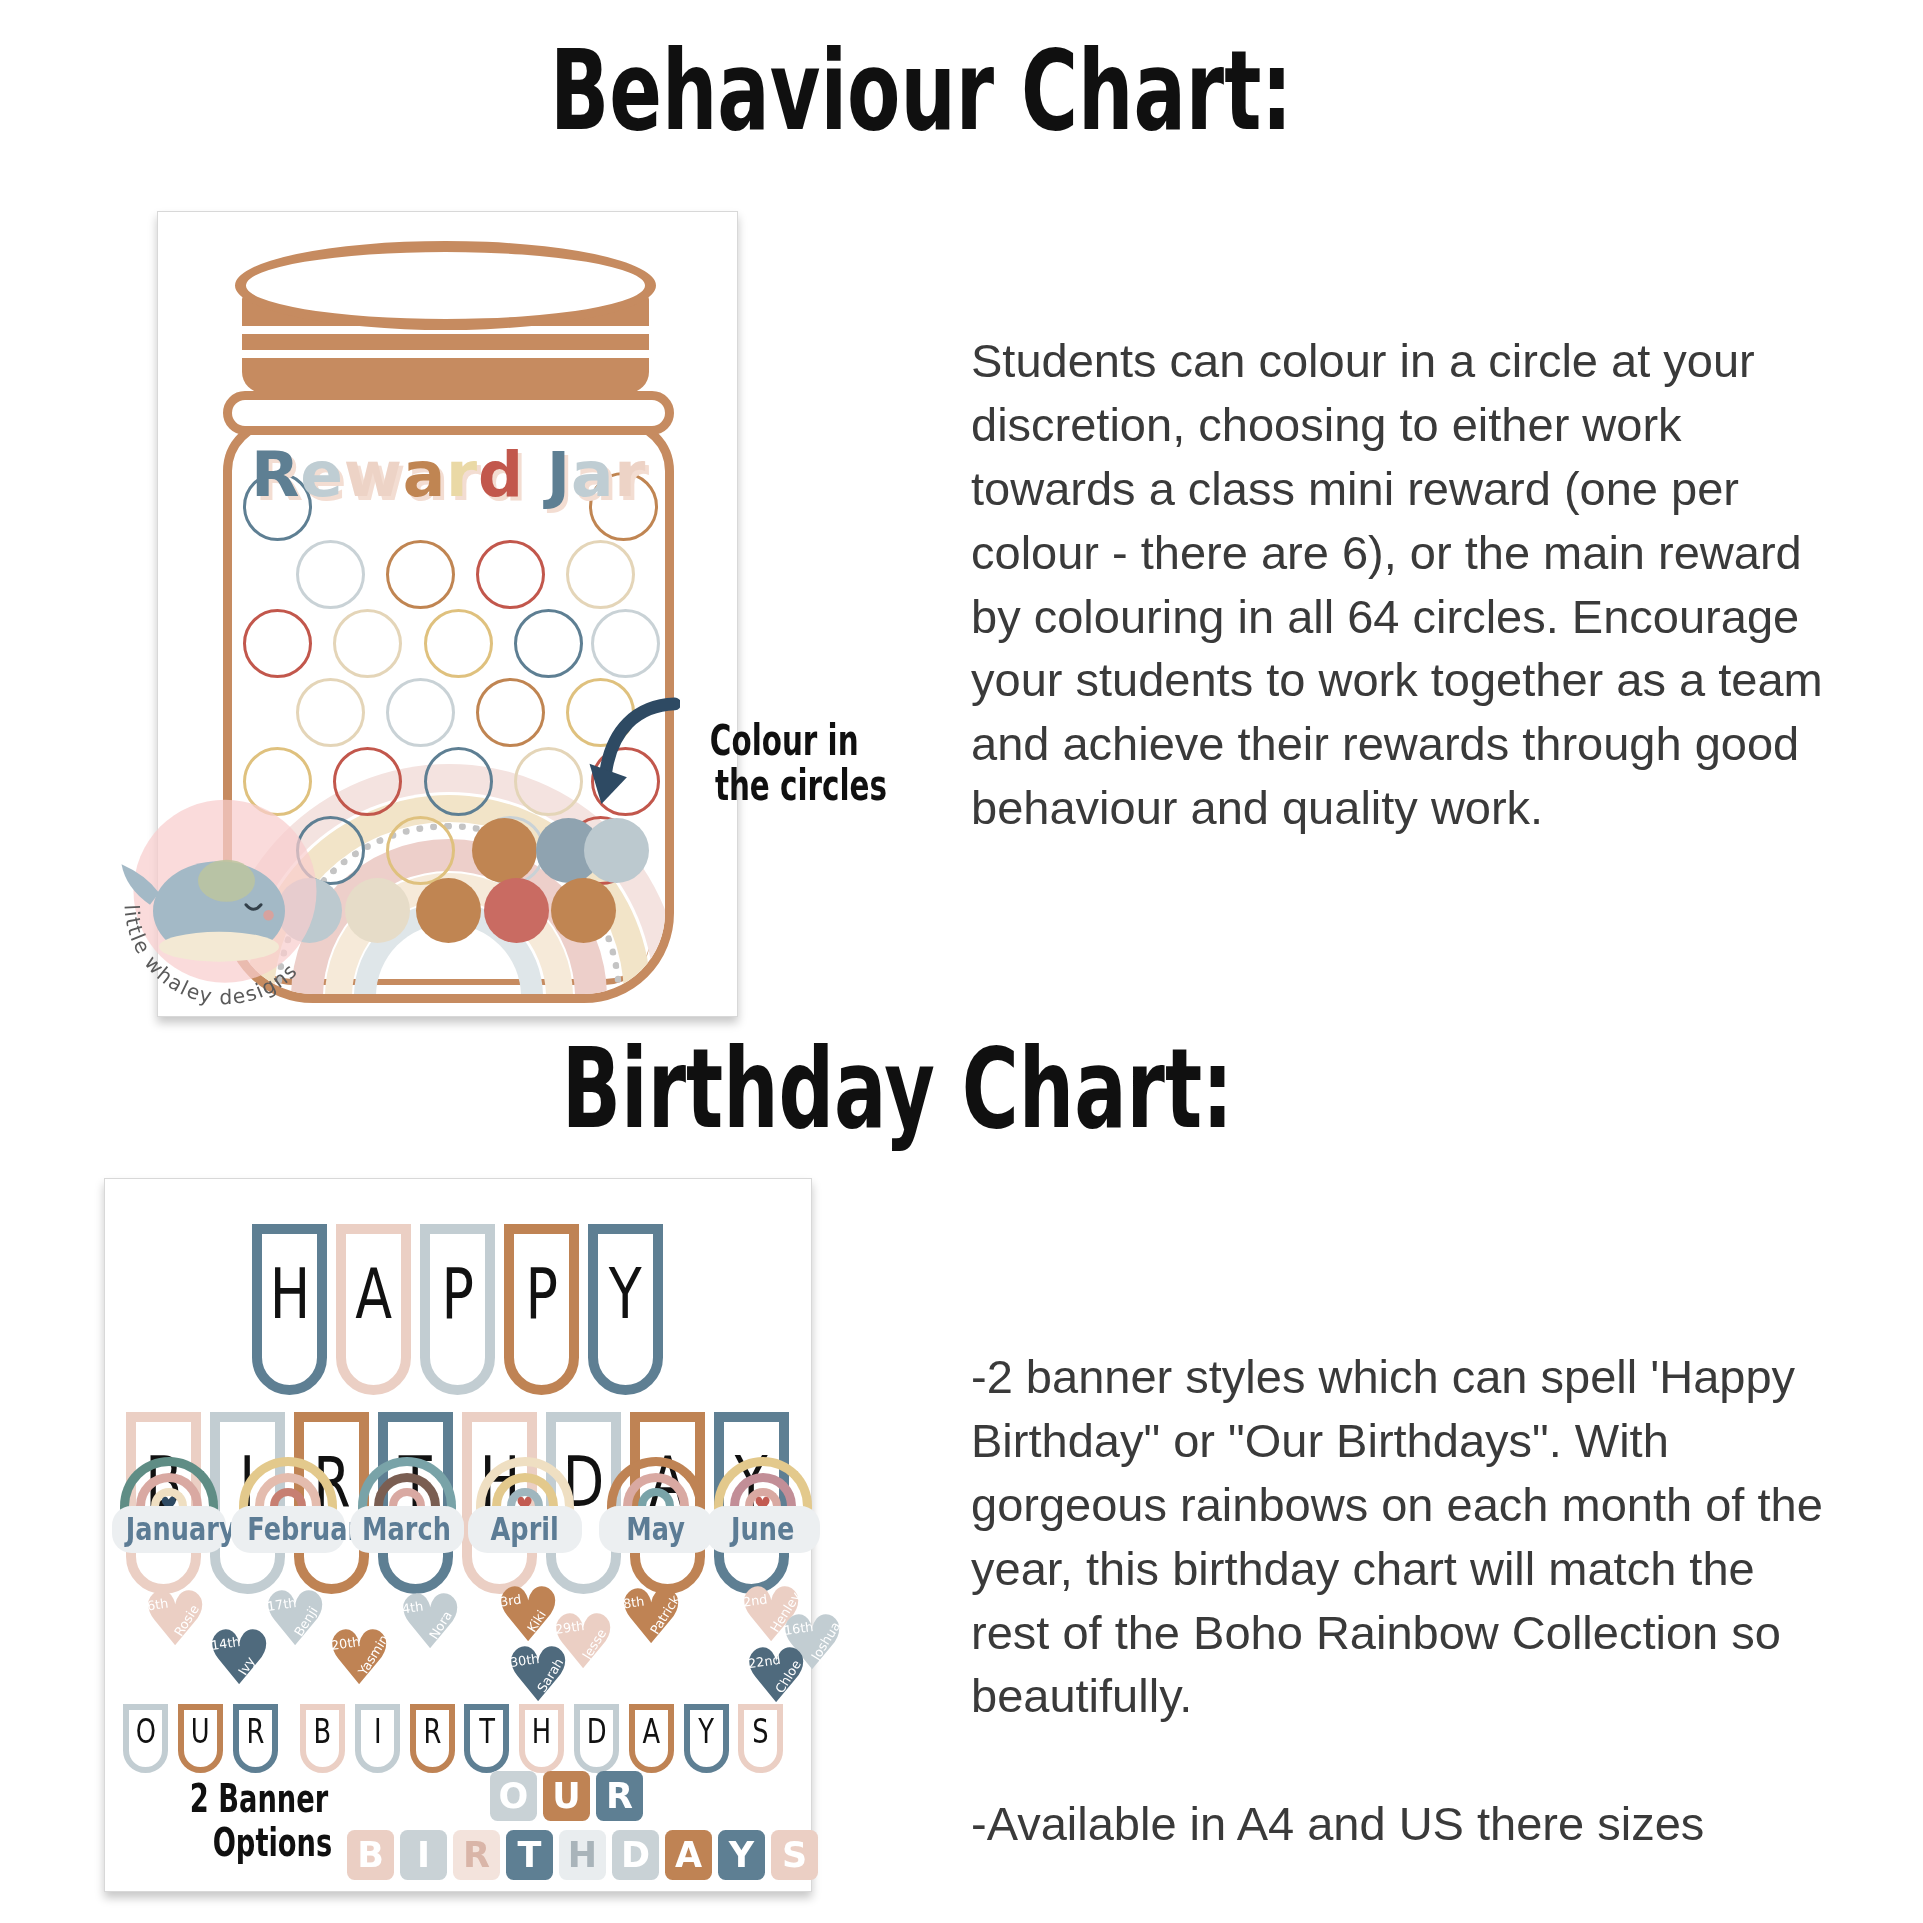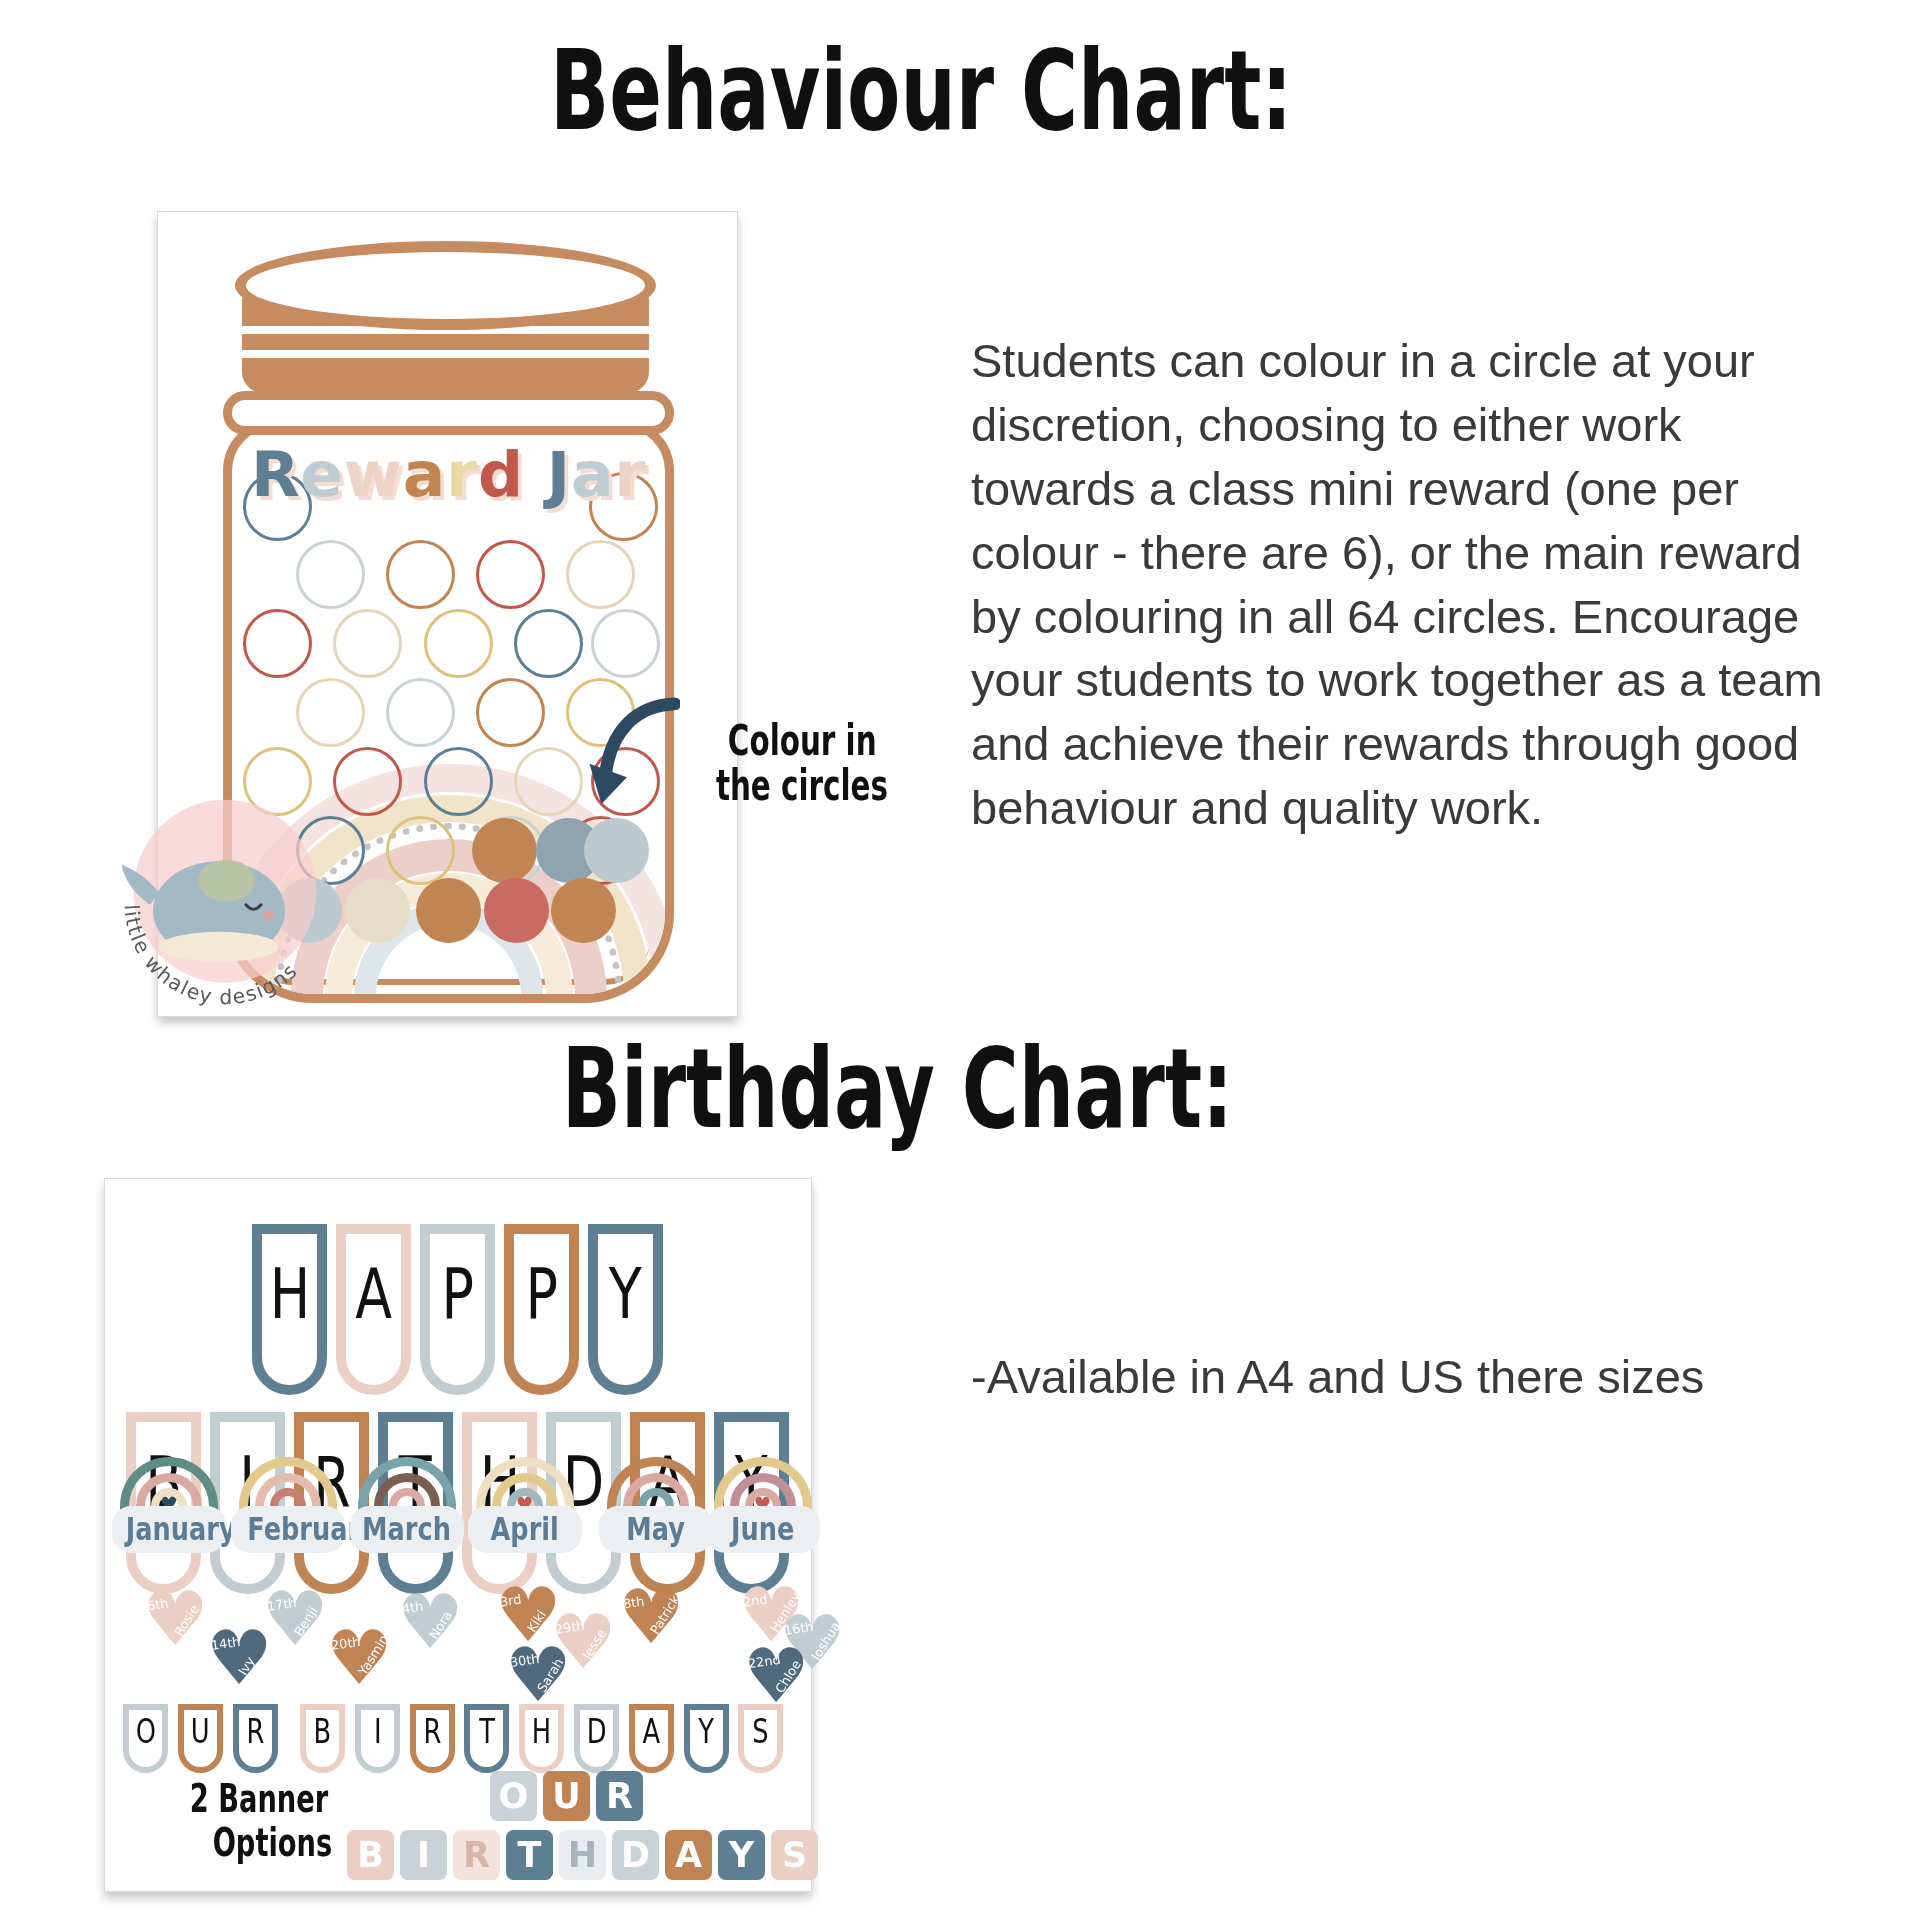--- a/index.html
+++ b/index.html
@@ -33,21 +33,21 @@
         font-family:"DejaVu Sans",sans-serif;font-weight:bold;font-size:63px;
         text-shadow:3.8px 3.8px 0 #F3DDD2;letter-spacing:0.8px;}
   .jcircle{position:absolute;width:69px;height:69px;box-sizing:border-box;border:3.8px solid;
         border-radius:50%;z-index:2;background:transparent;}
   .jdot{position:absolute;width:65px;height:65px;border-radius:50%;z-index:3;}
   #jar-rainbow{position:absolute;left:0;top:0;right:0;bottom:0;z-index:1;}
   .arc{position:absolute;bottom:-3px;left:50%;box-sizing:border-box;background:transparent;}
   #watermark{position:absolute;left:-44px;top:580px;z-index:6;}
 
   
-  #annotation{position:absolute;left:678px;top:718px;width:248px;text-align:center;z-index:10;
+  #annotation{position:absolute;left:678px;top:718px;width:248px;text-align:left;z-index:10;
         font-size:42px;line-height:45px;}
   #arrow{position:absolute;left:579px;top:693px;z-index:9;}
 
   
   .para{position:absolute;width:947px;color:#3A3A3A;font-size:47px;line-height:1.36;
         white-space:pre-line;font-family:"Liberation Sans",sans-serif;}
   #para-behaviour{left:971px;top:265px;}
   #para-birthday{left:971px;top:1281px;}
 
   
@@ -427,15 +427,21 @@
       <div class="tile" style="background: rgb(94, 127, 147);">
         <span class="tletter" style="color: rgb(255, 255, 255);">Y</span>
       </div>
       <div class="tile" style="background: rgb(235, 207, 196);">
         <span class="tletter" style="color: rgb(255, 255, 255);">S</span>
       </div>
     </div>
 </div>
 
 <div class="para" id="para-birthday">
+  <div>-2 banner styles which can spell 'Happy
+Birthday" or "Our Birthdays". With
+gorgeous rainbows on each month of the
+year, this birthday chart will match the
+rest of the Boho Rainbow Collection so
+beautifully.</div>
   <div>-Available in A4 and US there sizes</div>
 </div>
 
 
 </body></html>

